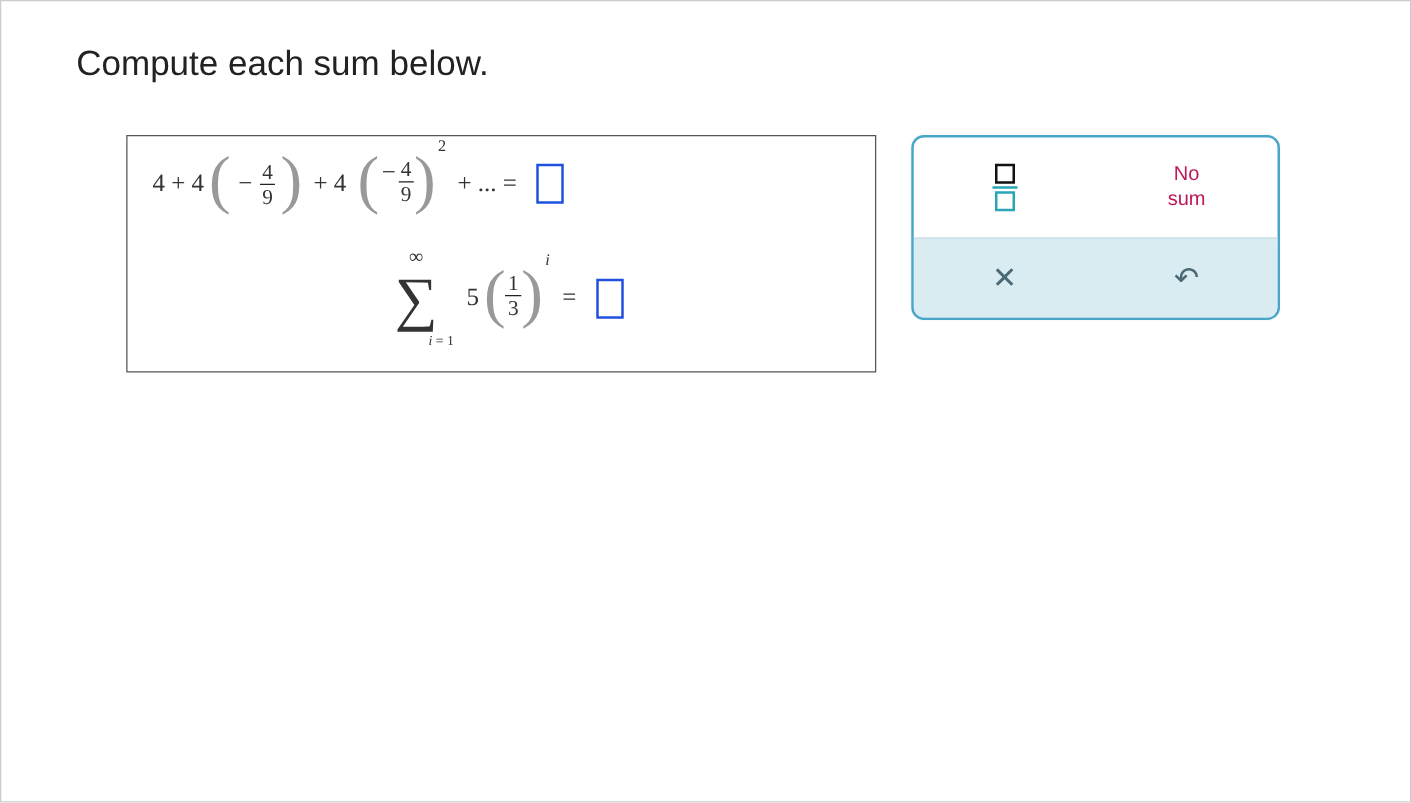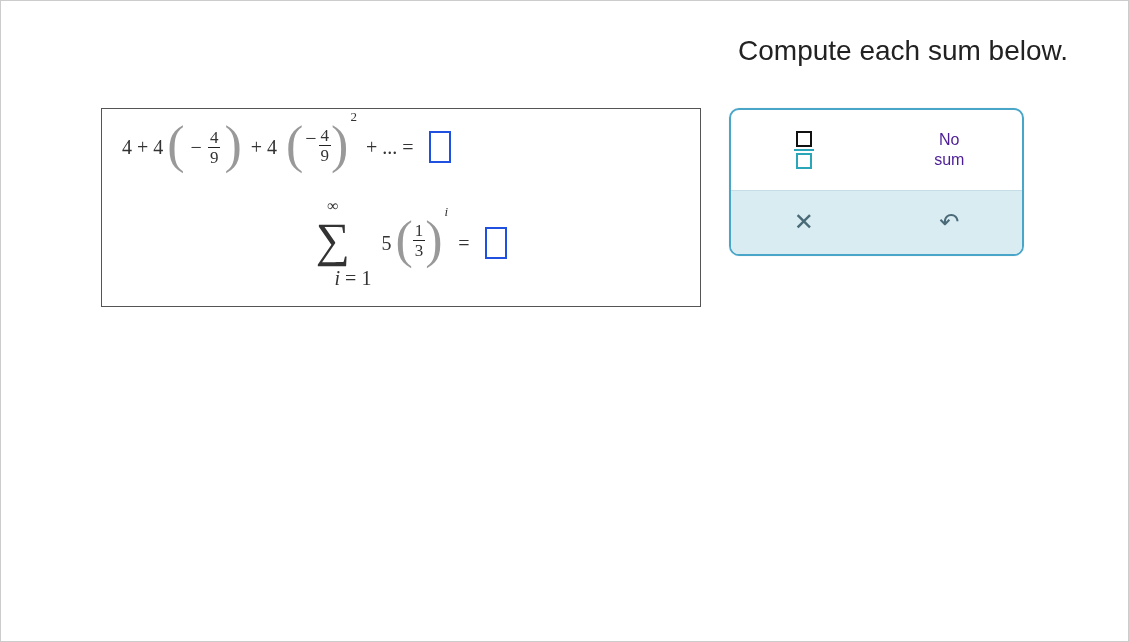--- a/index.html
+++ b/index.html
@@ -9,21 +9,20 @@
       width: 1129px;
       height: 642px;
       border: 1px solid #ccc;
       padding: 30px 60px;
       color: #222;
     }
     .instructions {
       font-size: 28px;
       line-height: 1.45;
       margin-bottom: 36px;
-      text-align: right;
     }
     .content-row {
       display: flex;
       gap: 28px;
       align-items: flex-start;
       padding-left: 40px;
     }
     .math-box {
       border: 1.5px solid #555;
       width: 600px;
@@ -89,21 +88,21 @@
     
     .sigma-block {
       display: inline-flex;
       flex-direction: column;
       align-items: center;
       line-height: 1;
       margin-right: 6px;
     }
     .sigma-top { font-size: 16px; margin-bottom: 2px; }
     .sigma { font-size: 48px; font-weight: 400; }
-    .sigma-bot { font-size: 20px; margin-top: 4px; font-style: italic; margin-left: 40px;}
+    .sigma-bot { font-size: 11px; margin-top: 4px; font-style: italic; margin-left: 40px;}
     .sigma-bot .norm { font-style: normal; }
 
     
     .keypad {
       border: 2px solid #4aa6c9;
       border-radius: 10px;
       width: 295px;
       overflow: hidden;
       box-shadow: 0 0 0 1px rgba(0,0,0,0.02);
     }
@@ -141,21 +140,21 @@
       border: 2px solid #111;
     }
     .fracicon .sq.teal { border-color: #2aa6b8; }
     .fracicon .bar {
       width: 20px; height: 2px; background: #2aa6b8;
     }
     .nosum {
       text-align: center;
       line-height: 1.25;
       font-size: 16px;
-      color: #4c1d95;
+      color: #be185d;
     }
   </style>
 </head>
 <body>
 
 <div class="instructions">
   <div>Compute each sum below.</div>
 </div>
 
 <div class="content-row">

